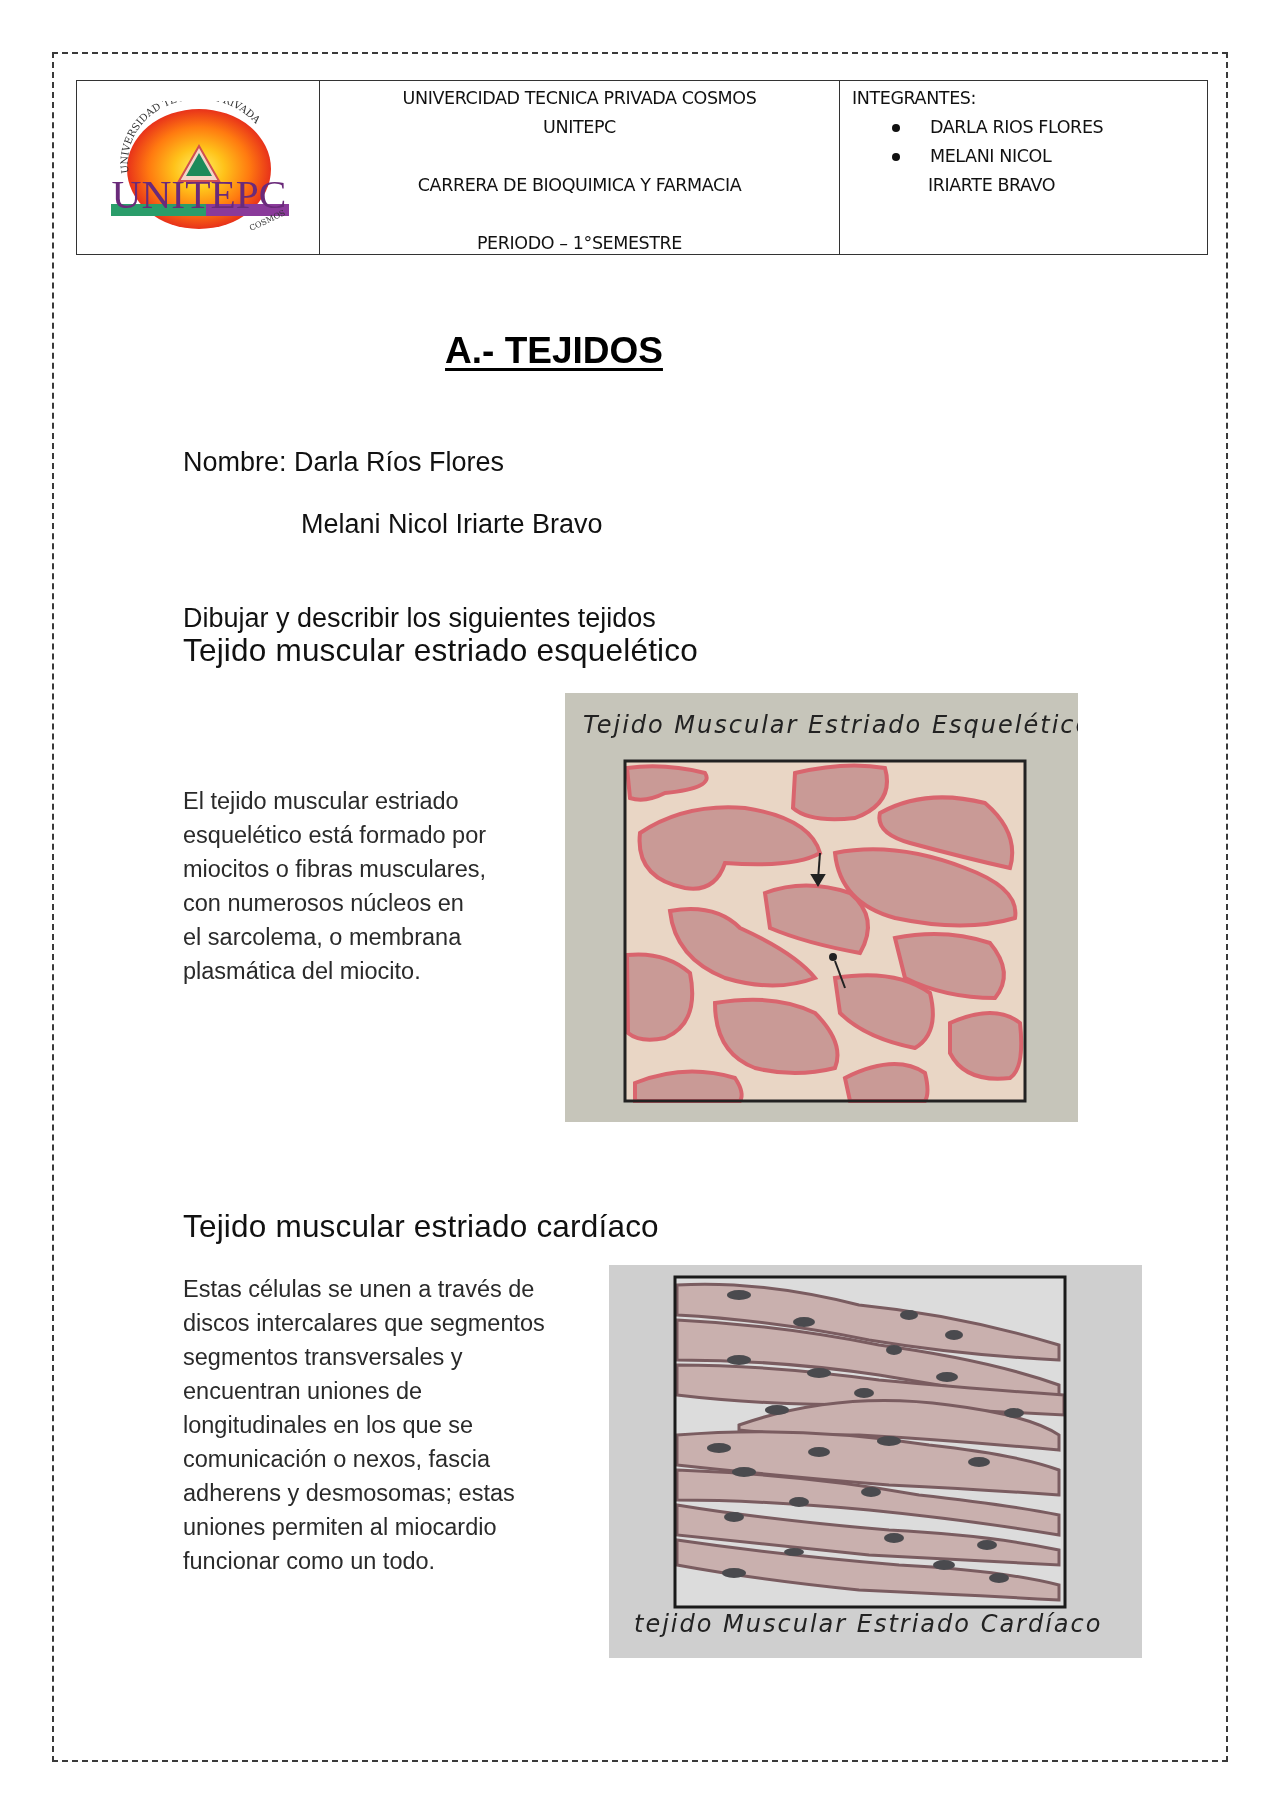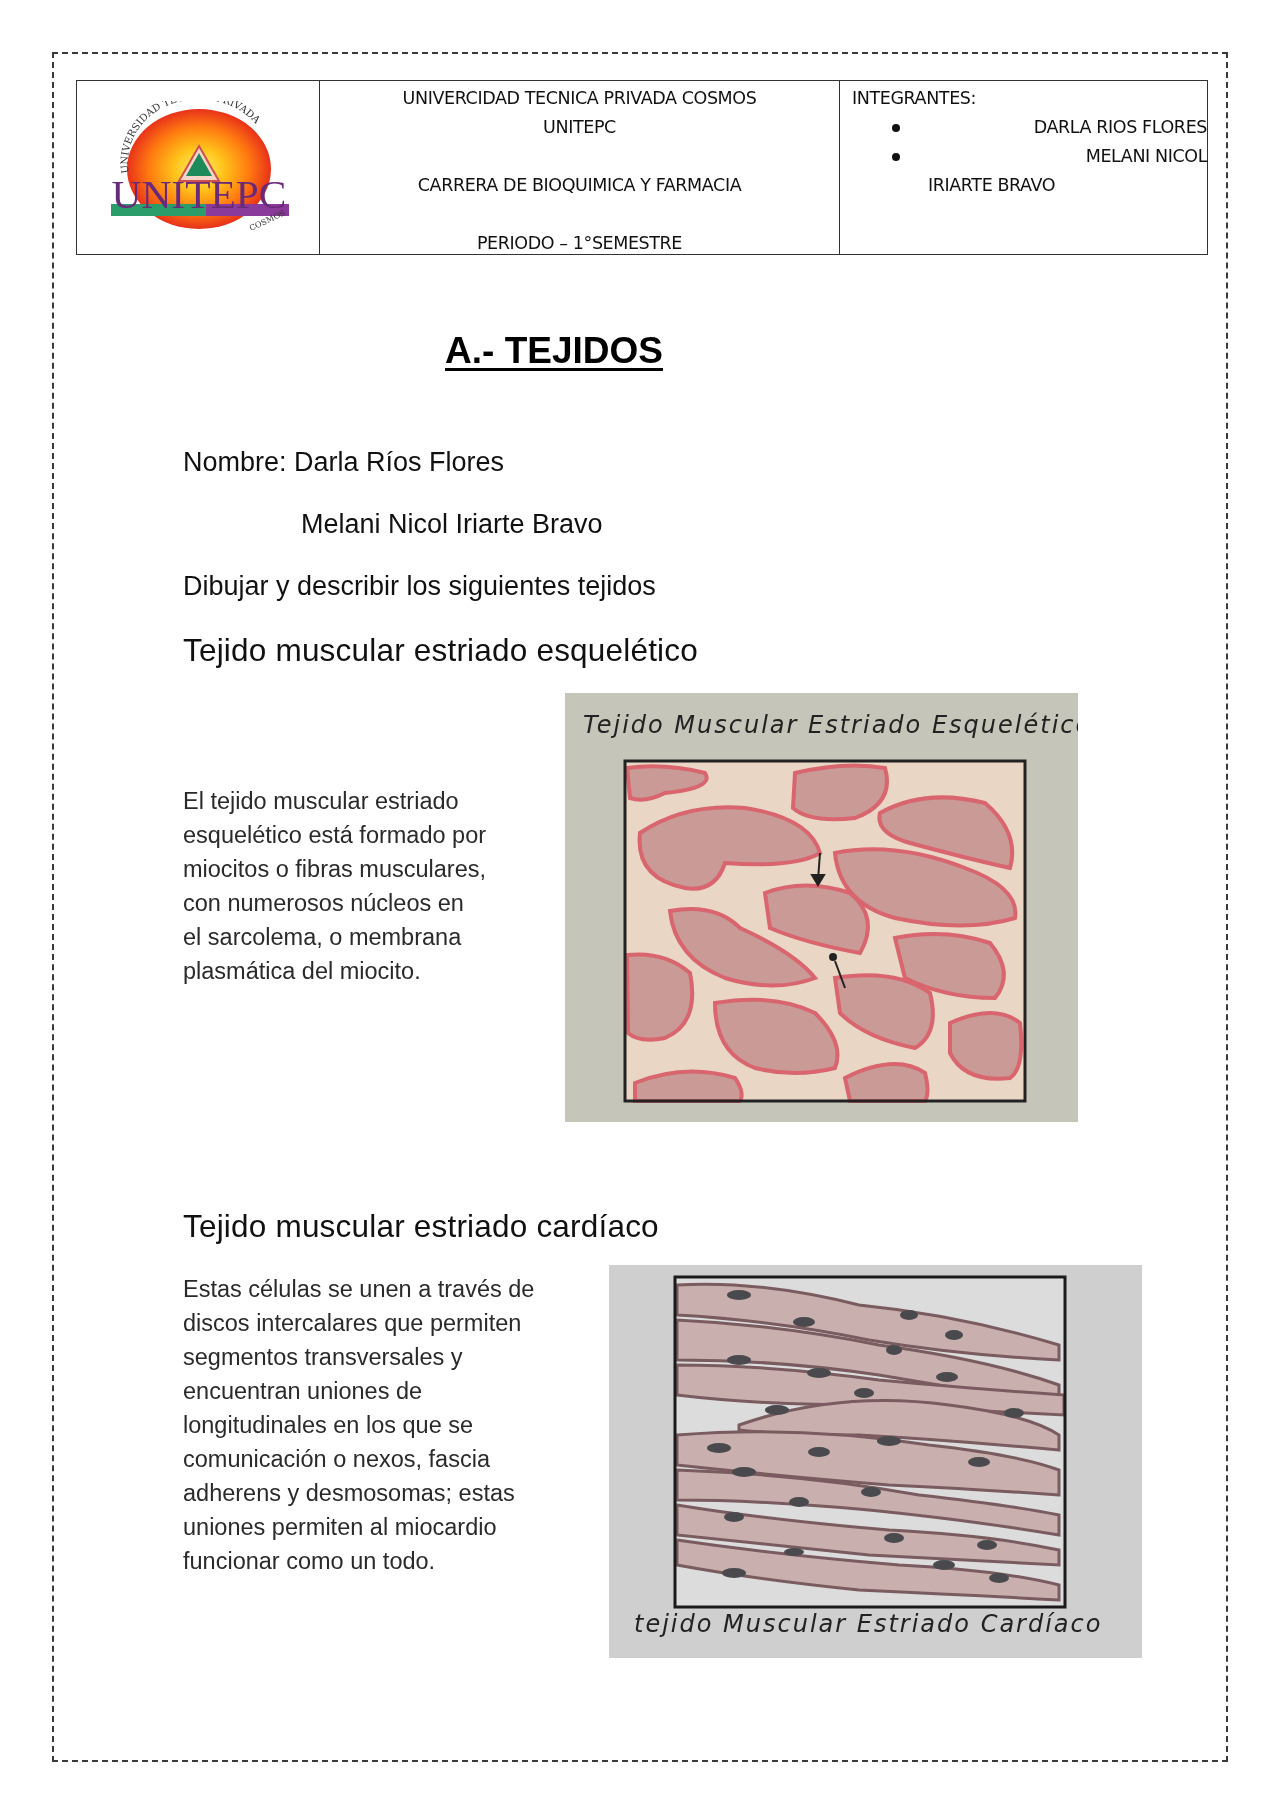--- a/index.html
+++ b/index.html
@@ -5,21 +5,21 @@
   html, body { margin:0; padding:0; background:#ffffff; }
   body { width:1280px; height:1811px; position:relative; overflow:hidden; font-family:"Liberation Sans", sans-serif; color:#000; }
   .page-border { position:absolute; left:52px; top:52px; width:1176px; height:1710px; border:2px dashed #3a3a3a; box-sizing:border-box; }
 
   
   .hdr { position:absolute; left:76px; top:80px; width:1132px; height:175px; border:1.5px solid #333; box-sizing:border-box; display:flex; }
   .hdr .c1 { width:242px; border-right:1.5px solid #333; position:relative; }
   .hdr .c2 { width:520px; border-right:1.5px solid #333; text-align:center; font-family:"DejaVu Sans", sans-serif; font-size:17.5px; line-height:29px; padding-top:3px; box-sizing:border-box; color:#111; }
   .hdr .c3 { flex:1; font-family:"DejaVu Sans", sans-serif; font-size:17.5px; line-height:29px; padding:3px 0 0 12px; box-sizing:border-box; color:#111; }
   .hdr .c2 div, .hdr .c3 div { letter-spacing:-0.4px; }
-  .bullet-row { position:relative; padding-left:78px;text-align:right; }
+  .bullet-row { position:relative; padding-left:78px; }
   .bullet-dot { position:absolute; left:40px; top:11px; width:8px; height:8px; border-radius:50%; background:#111; }
   .cont { padding-left:76px; }
 
   
   .logo { position:absolute; left:22px; top:20px; width:200px; height:140px; }
 
   .title { position:absolute; left:0; width:1108px; top:330px; text-align:center; }
   .title span { font-family:"Liberation Sans", sans-serif; font-weight:bold; font-size:37px; text-decoration:underline; text-decoration-thickness:3px; text-underline-offset:5px; }
 
   .line { position:absolute; left:183px; font-size:27px; color:#111; white-space:nowrap; }
@@ -76,21 +76,21 @@
       <span>MELANI NICOL</span>
     </div>
     <div class="cont">IRIARTE BRAVO</div>
   </div>
 </div>
 
 <div class="title"><span>A.- TEJIDOS</span></div>
 
 <div class="line" style="top:447px;">Nombre: Darla Ríos Flores</div>
 <div class="line" style="top:509px; left:301px;">Melani Nicol Iriarte Bravo</div>
-<div class="line" style="top:571px;">Dibujar y describir los siguientes tejidos</div>
+<div class="line" style="top:603px;">Dibujar y describir los siguientes tejidos</div>
 
 <div class="h2" style="top:632px;">Tejido muscular estriado esquelético</div>
 <div class="para" style="top:752px;margin-top:32px;">
   <div>El tejido muscular estriado</div>
   <div>esquelético está formado por</div>
   <div>miocitos o fibras musculares,</div>
   <div>con numerosos núcleos en</div>
   <div>el sarcolema, o membrana</div>
   <div>plasmática del miocito.</div>
 </div>
@@ -121,21 +121,21 @@
       <polygon points="247,182 259,182 253,192"></polygon>
       <line x1="270" y1="268" x2="280" y2="295"></line>
       <circle cx="268" cy="264" r="3"></circle>
     </g>
   </svg>
 </div>
 
 <div class="h2" style="top:1208px;">Tejido muscular estriado cardíaco</div>
 <div class="para" style="top:1272px;">
   <div>Estas células se unen a través de</div>
-  <div>discos intercalares que permiten</div>
+  <div>discos intercalares que segmentos</div>
   <div>segmentos transversales y</div>
   <div>encuentran uniones de</div>
   <div>longitudinales en los que se</div>
   <div>comunicación o nexos, fascia</div>
   <div>adherens y desmosomas; estas</div>
   <div>uniones permiten al miocardio</div>
   <div>funcionar como un todo.</div>
 </div>
 
 <div class="drawing" style="left:609px; top:1265px; width:533px; height:393px; background:#cfcfcf;">

